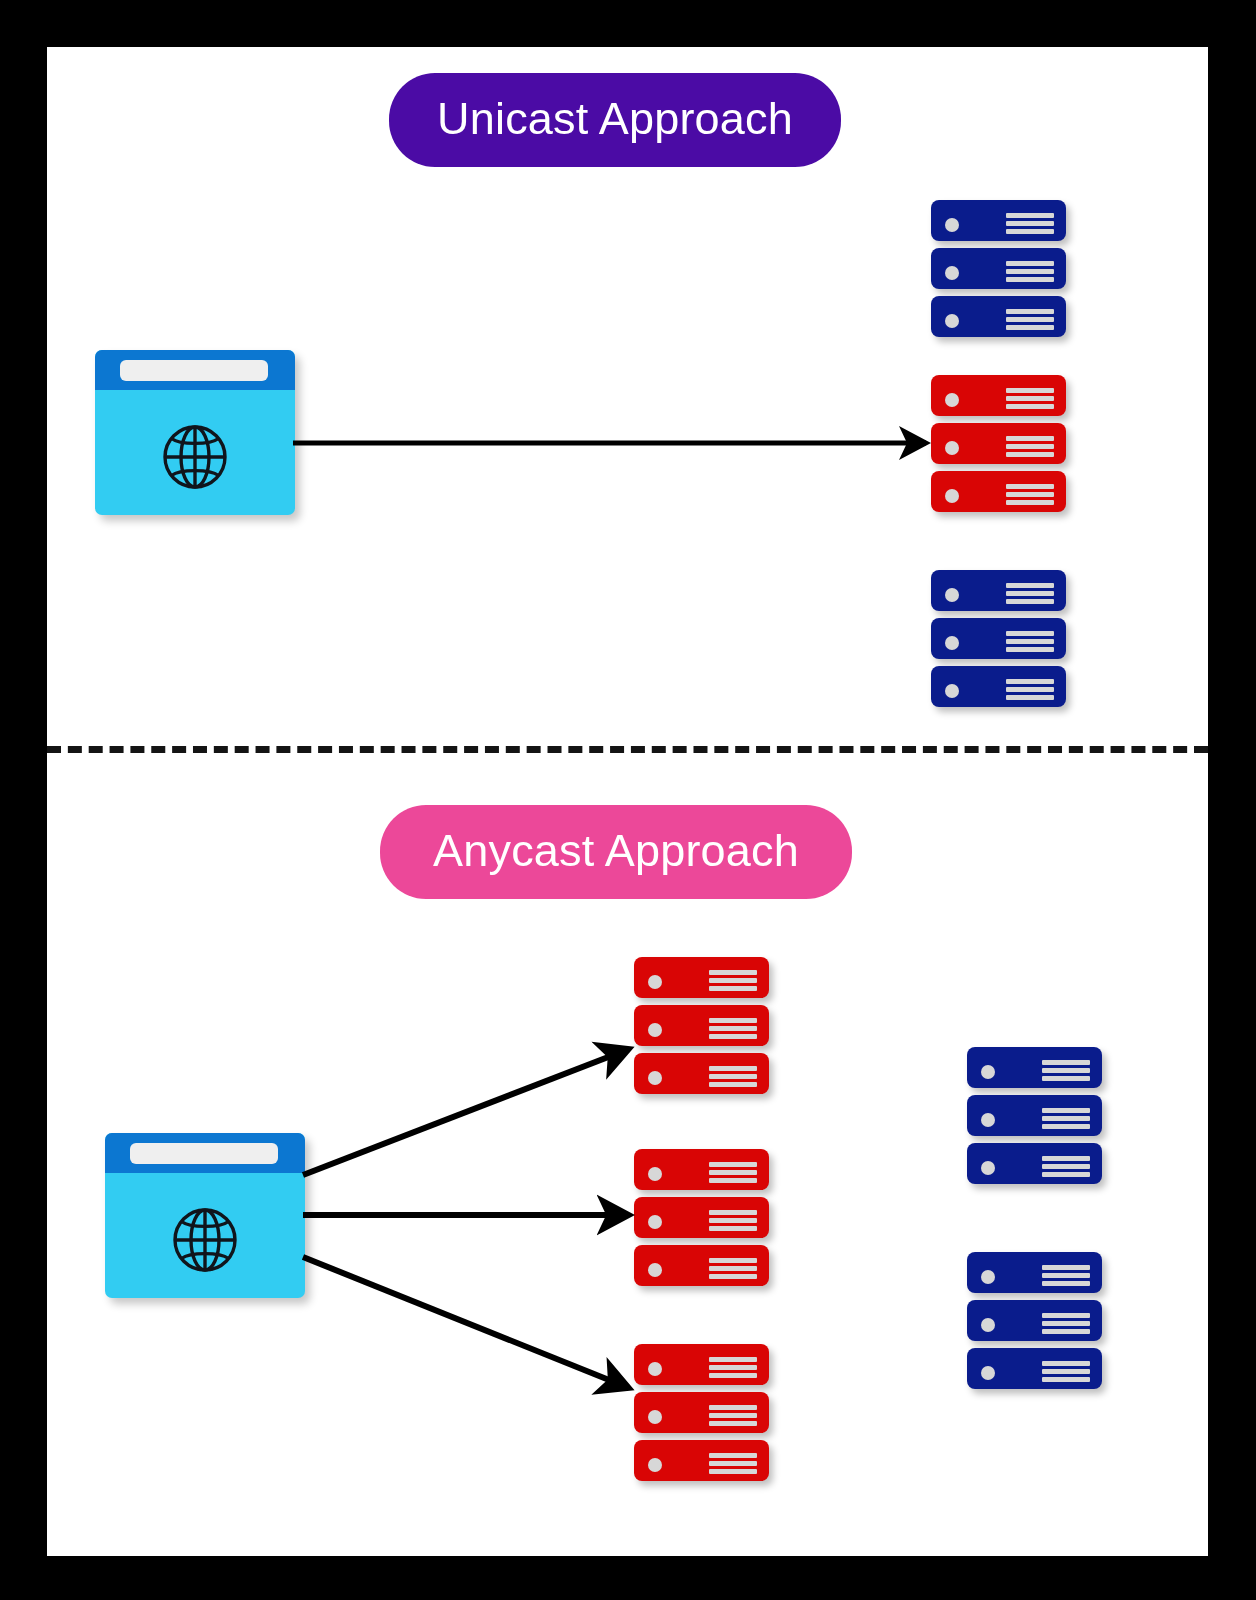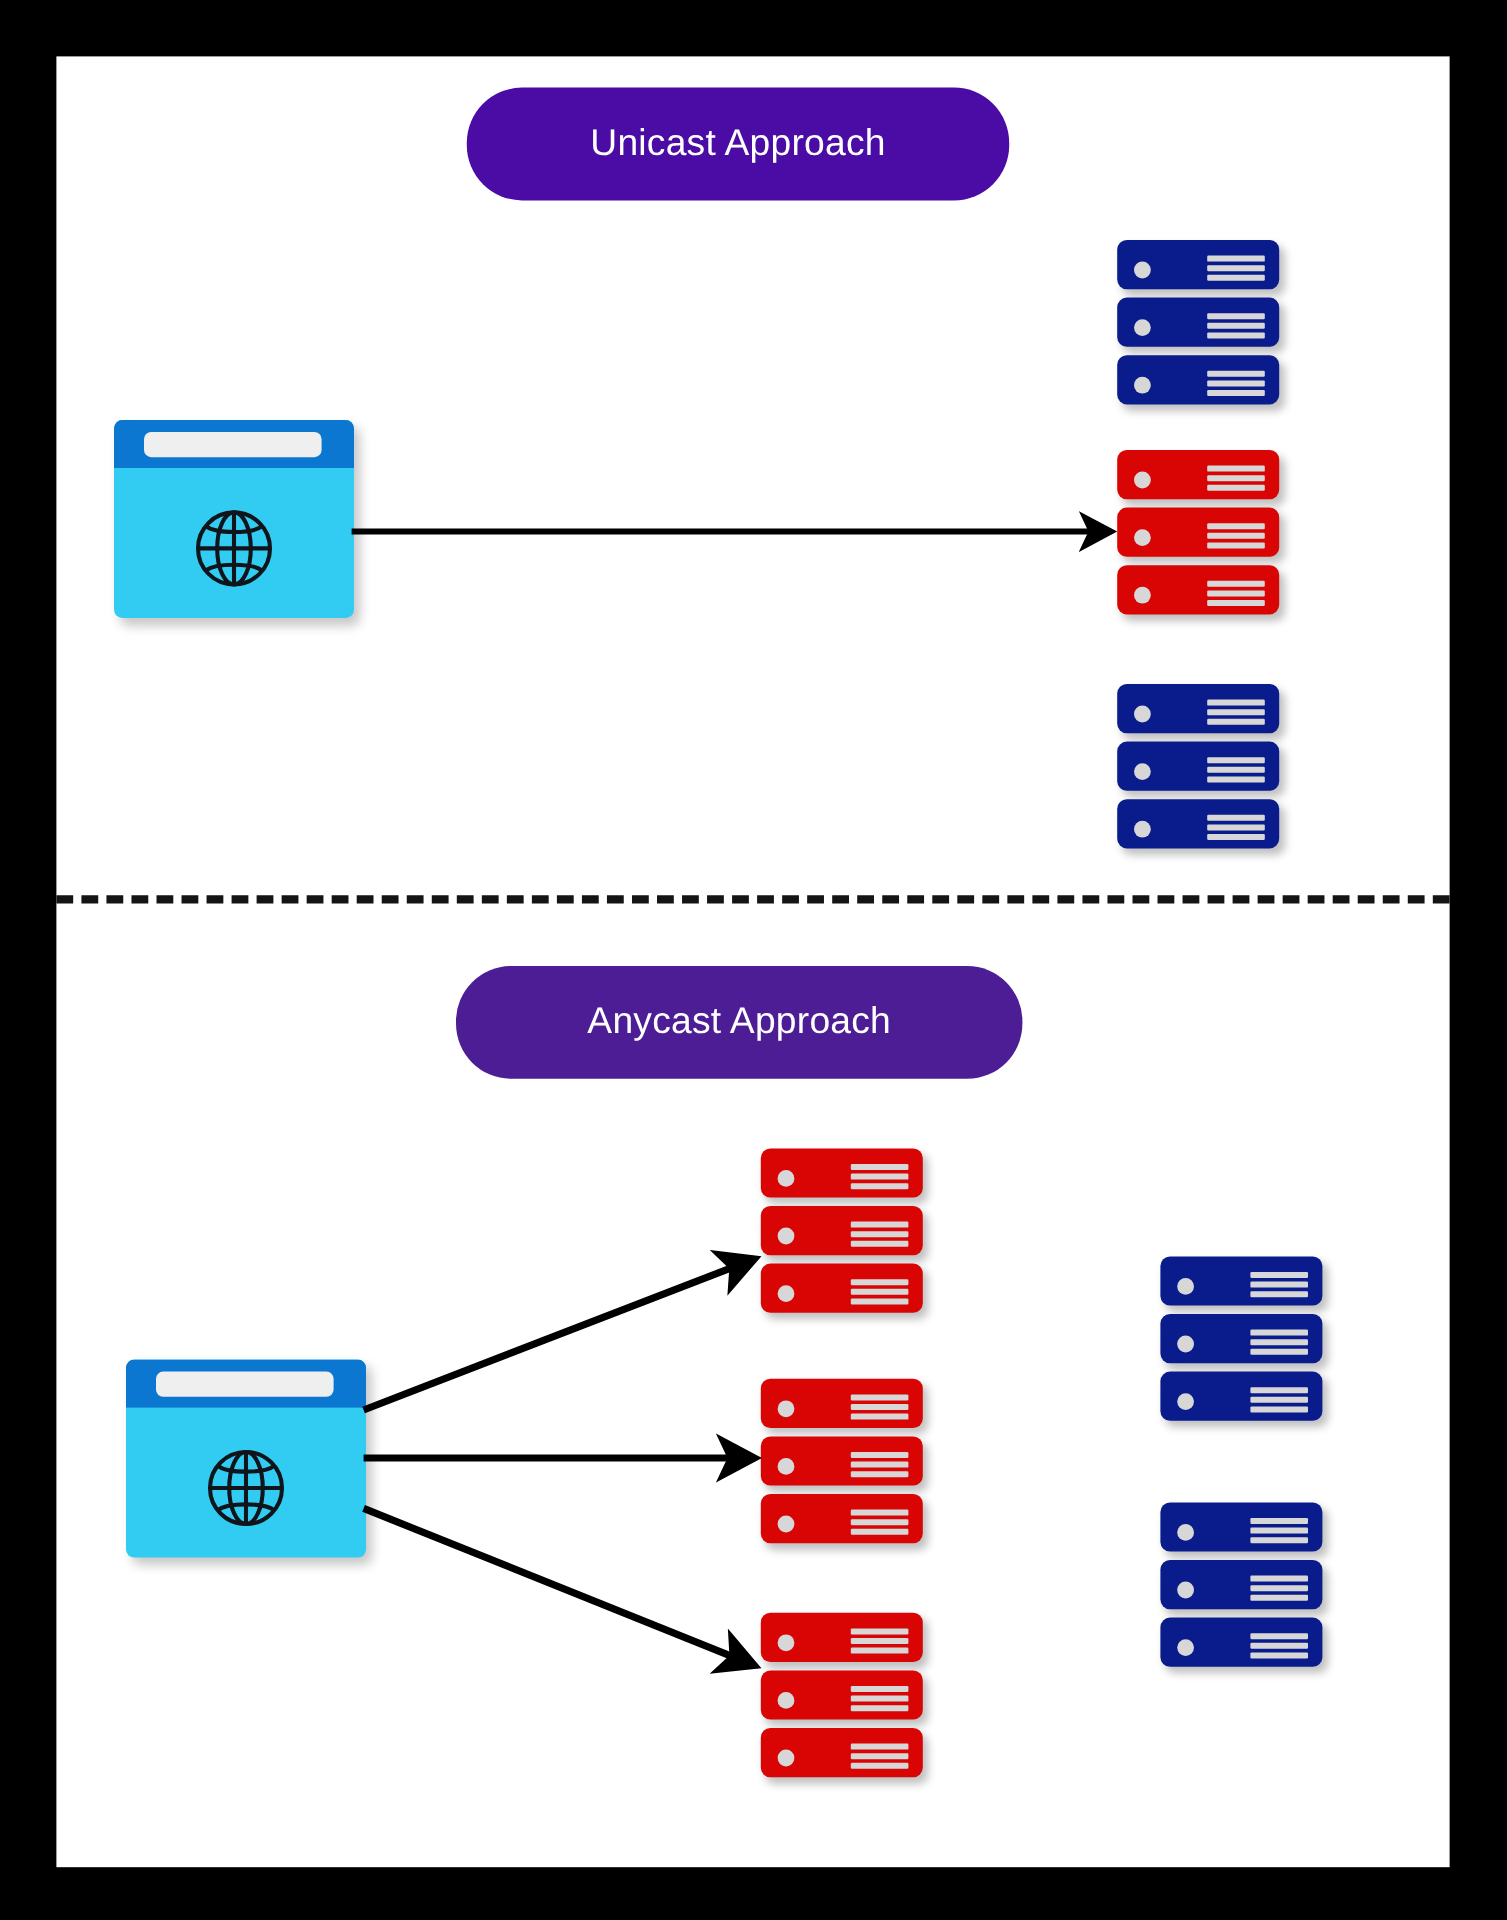--- a/index.html
+++ b/index.html
@@ -33,39 +33,39 @@
   }
 
   
   .title-pill {
     position: absolute;
     display: flex;
     align-items: center;
     justify-content: center;
     border-radius: 46px;
     color: #ffffff;
-    font-size: 31px;
+    font-size: 45px;
     letter-spacing: 0.2px;
     white-space: nowrap;
     box-sizing: border-box;
     padding-bottom: 3px;
   }
   #unicast-title {
     left: 342px;
     top: 26px;
     width: 452px;
     height: 94px;
     background: #4B0BA5;
   }
   #anycast-title {
     left: 333px;
     top: 758px;
     width: 472px;
     height: 94px;
-    background: #4c1d95;
+    background: #ec4899;
   }
 
   
   #section-divider {
     position: absolute;
     left: 0px;
     top: 699px;
     width: 1161px;
     height: 0px;
     border-top: 7px dashed #141414;

